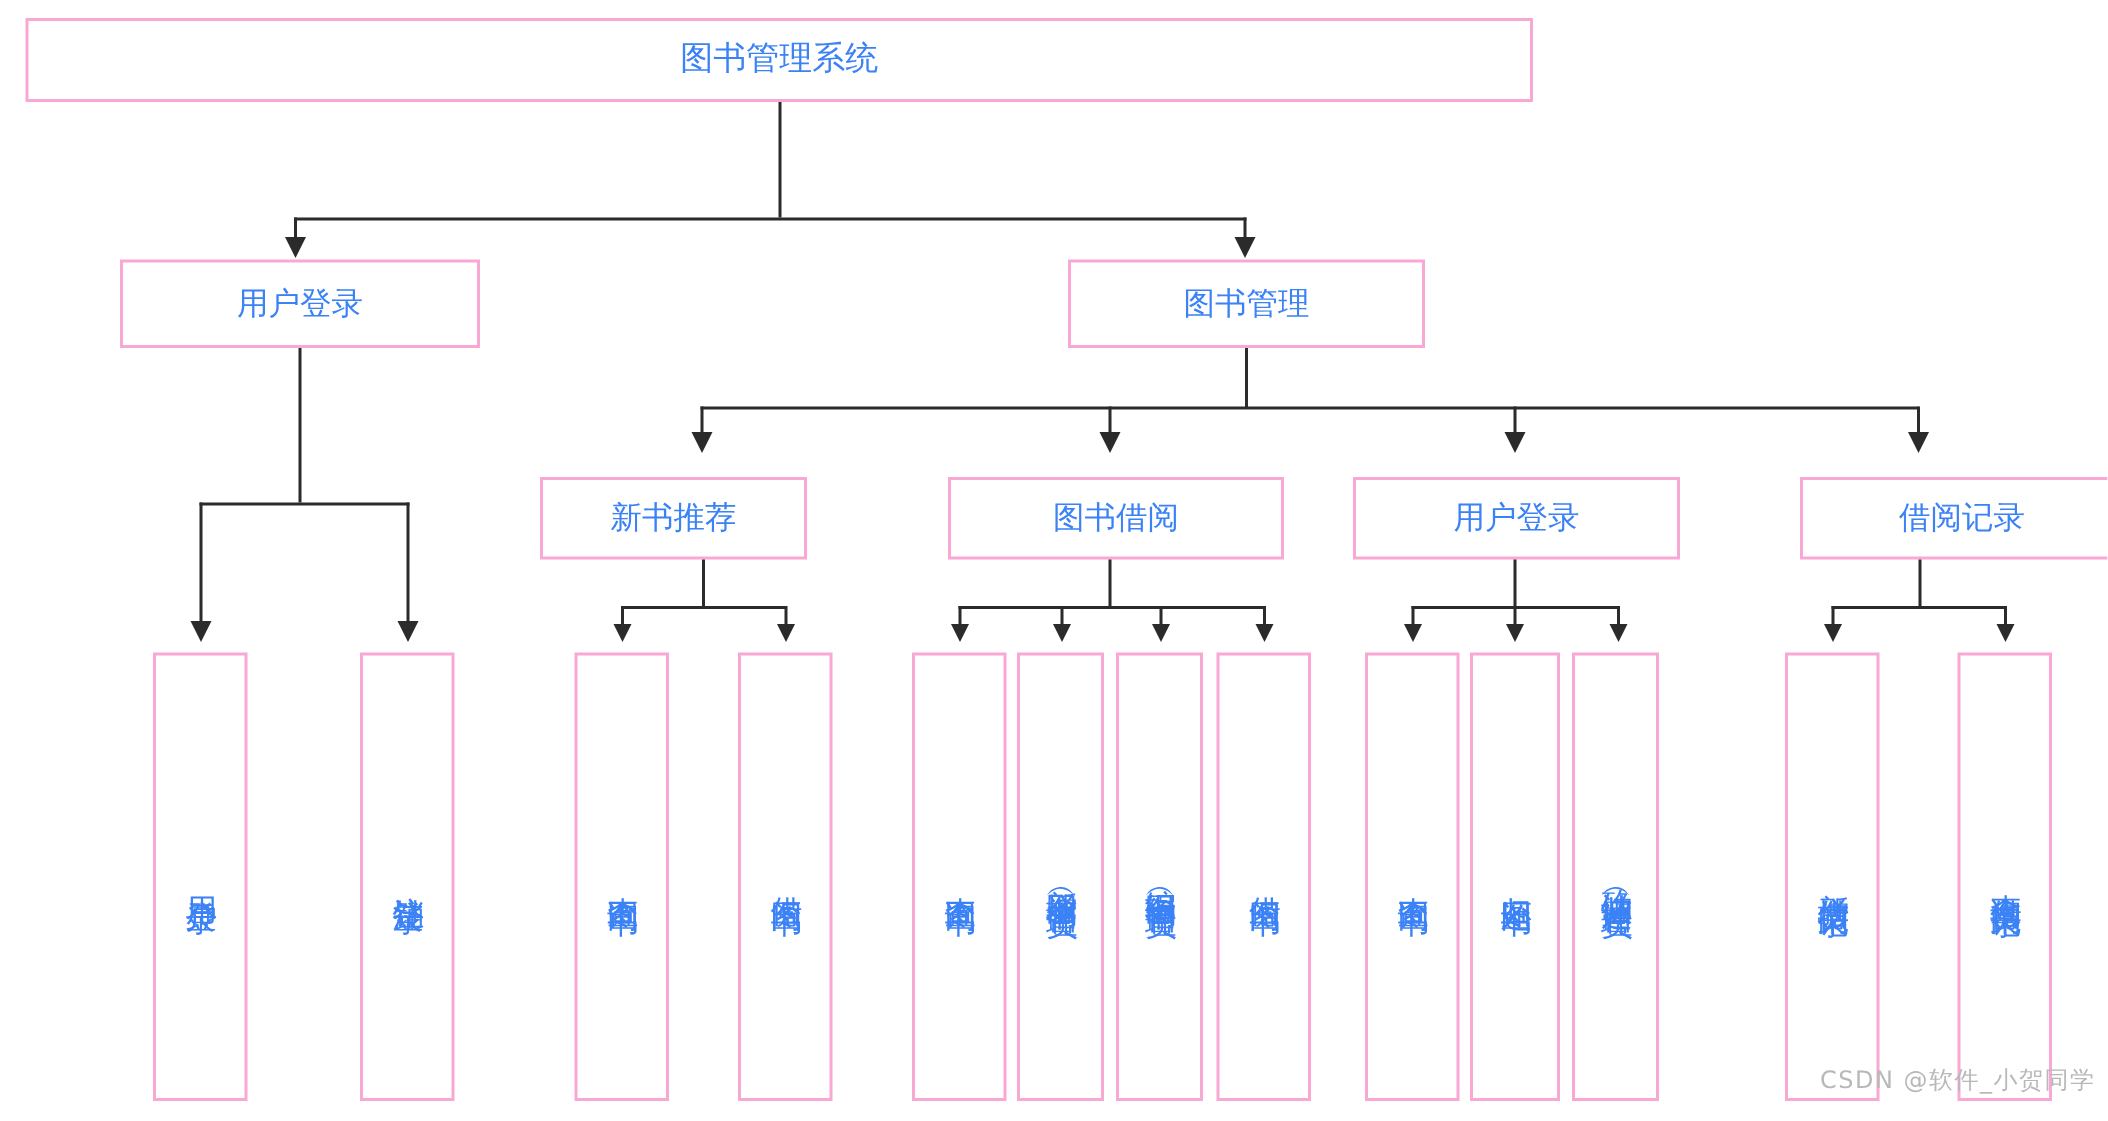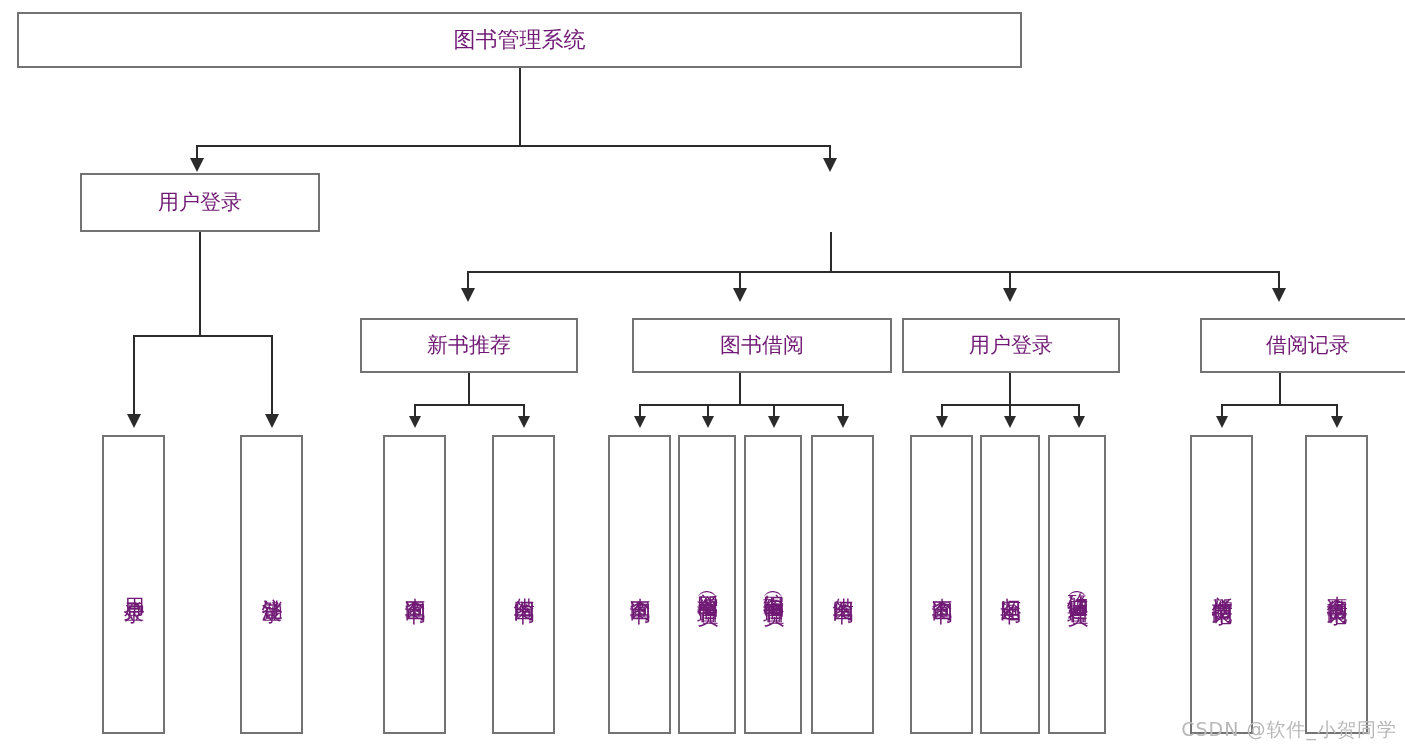--- a/index.html
+++ b/index.html
@@ -13,26 +13,26 @@
     width:1405px;
     height:747px;
     background:#ffffff;
     overflow:hidden;
   }
   
   .node{
     position:absolute;
     box-sizing:border-box;
     background:#ffffff;
-    border:2px solid #737373;
+    border:2px solid #f9a8d4;
     display:flex;
     align-items:center;
     justify-content:center;
     text-align:center;
-    color:#701a75;
+    color:#3b82f6;
     line-height:1.22;
   }
   .node.root{ font-size:22px; }
   .node.lvl2{ font-size:21px; }
   .node.lvl3{ font-size:21px; }
   .node.leaf{
     font-size:21px;
     writing-mode:vertical-rl;
     text-orientation:upright;
     letter-spacing:2px;
@@ -69,22 +69,22 @@
   }
   .arrow.small{
     border-left:6px solid transparent;
     border-right:6px solid transparent;
     border-top:12px solid #2b2b2b;
   }
   
   #watermark{
     position:absolute;
     right:8px;
-    bottom:4px;
-    font-size:19px;
+    bottom:16px;
+    font-size:16px;
     color:#b8b8b8;
     letter-spacing:1px;
     user-select:none;
     pointer-events:none;
     white-space:nowrap;
   }
 </style>
 </head>
 <body>
 
@@ -98,44 +98,47 @@
 
   <div class="hline" style="left:196px; top:145px; width:635px;"></div>
 
   <div class="vline" style="left:196px; top:145px; height:16px;"></div>
   <div class="arrow" style="left:190px; top:158px;"></div>
   <div class="vline" style="left:829px; top:145px; height:16px;"></div>
   <div class="arrow" style="left:823px; top:158px;"></div>
 
   <div class="node lvl2" style="left:80px; top:173px; width:240px; height:59px;">
     <span class="lbl">用户登录</span>
+  </div>
+  <div class="node lvl2" style="left:712px; top:173px; width:238px; height:59px;">
+    <span class="lbl">图书管理</span>
   </div>
 
   <div class="vline" style="left:199px; top:232px; height:103px;"></div>
   <div class="hline" style="left:133px; top:335px; width:140px;"></div>
   <div class="vline" style="left:133px; top:335px; height:82px;"></div>
   <div class="arrow" style="left:127px; top:414px;"></div>
   <div class="vline" style="left:271px; top:335px; height:82px;"></div>
   <div class="arrow" style="left:265px; top:414px;"></div>
 
   <div class="vline" style="left:830px; top:232px; height:40px;"></div>
   <div class="hline" style="left:467px; top:271px; width:812px;"></div>
   <div class="vline" style="left:467px; top:271px; height:20px;"></div>
   <div class="arrow" style="left:461px; top:288px;"></div>
   <div class="vline" style="left:739px; top:271px; height:20px;"></div>
   <div class="arrow" style="left:733px; top:288px;"></div>
   <div class="vline" style="left:1009px; top:271px; height:20px;"></div>
   <div class="arrow" style="left:1003px; top:288px;"></div>
   <div class="vline" style="left:1278px; top:271px; height:20px;"></div>
   <div class="arrow" style="left:1272px; top:288px;"></div>
 
-  <div class="node lvl3" style="left:360px; top:318px; width:218px; height:55px;">
+  <div class="node lvl3" style="left:360px; top:318px; width:178px; height:55px;">
     <span class="lbl">新书推荐</span>
   </div>
-  <div class="node lvl3" style="left:632px; top:318px; width:260px; height:55px;">
+  <div class="node lvl3" style="left:632px; top:318px; width:224px; height:55px;">
     <span class="lbl">图书借阅</span>
   </div>
   <div class="node lvl3" style="left:902px; top:318px; width:218px; height:55px;">
     <span class="lbl">用户登录</span>
   </div>
   <div class="node lvl3" style="left:1200px; top:318px; width:216px; height:55px;">
     <span class="lbl">借阅记录</span>
   </div>
 
   <div class="vline" style="left:468px; top:373px; height:32px;"></div>

